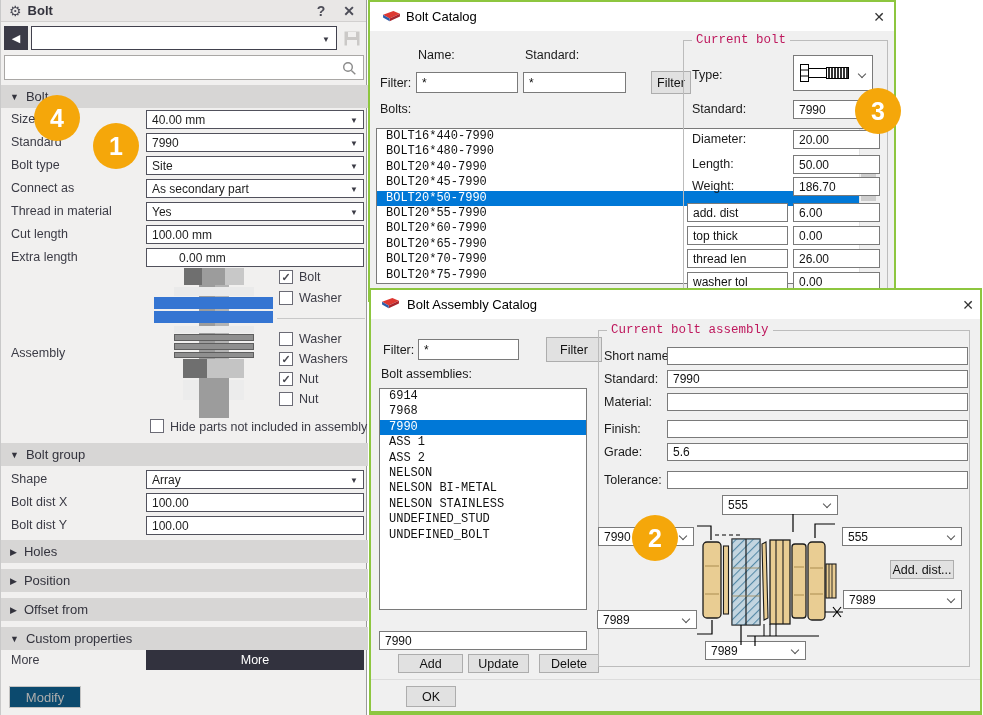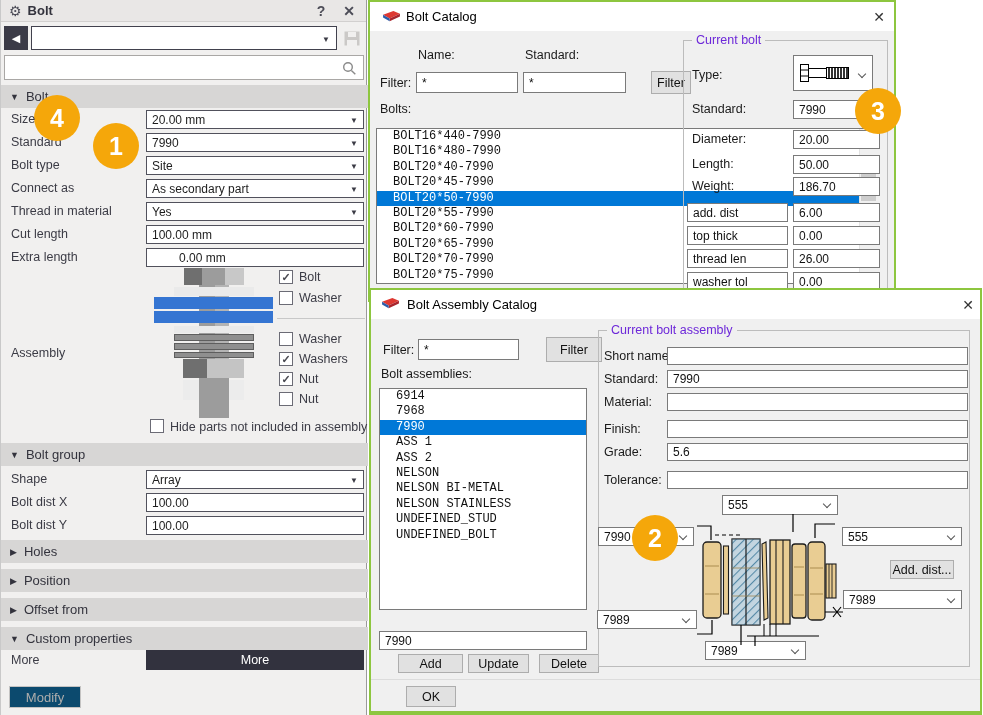--- a/index.html
+++ b/index.html
@@ -62,25 +62,25 @@
   .win-input{position:absolute;background:#fff;border:1px solid #7a7a7a;font-size:12px;
     color:#111;display:flex;align-items:center;padding:0 5px;}
   .win-btn{position:absolute;background:#e1e1e1;border:1px solid #adadad;font-size:12.5px;
     color:#111;display:flex;align-items:center;justify-content:center;margin-left:20px;}
   .win-dd{position:absolute;background:#fff;border:1px solid #7a7a7a;font-size:12px;color:#111;
     display:flex;align-items:center;padding:8px 5px;}
   .chev{position:absolute;right:7px;top:5px;width:6px;height:6px;border-right:1.4px solid #555;
     border-bottom:1.4px solid #555;transform:rotate(45deg);}
   .win-list{position:absolute;background:#fff;border:1px solid #7a7a7a;overflow:hidden;}
   .lst-item{height:15.4px;line-height:15.5px;font-family:"Liberation Mono",monospace;
-    font-size:12px;padding-left:16px;white-space:pre;color:#111;}
+    font-size:12px;padding-left:9px;white-space:pre;color:#111;}
   .lst-item.selected{background:#0078d7;color:#fff;}
   .groupbox{position:absolute;border:1px solid #bcbcbc;}
   .gb-label{position:absolute;top:-8px;left:8px;background:#f0f0f0;padding:0 4px;
-    font-size:12.5px;color:#6d28d9;white-space:nowrap;}
+    font-size:12.5px;color:#be185d;white-space:nowrap;font-family:Liberation Mono, monospace;}
 
   
   .sbar{position:absolute;right:0;top:0;width:17px;height:100%;background:#f0f0f0;
     border-left:1px solid #e2e2e2;}
   .sbar .arr{position:absolute;left:0;width:17px;height:15px;display:flex;align-items:center;
     justify-content:center;font-size:7px;color:#5c5c5c;}
   .sbar .thumb{position:absolute;left:1px;width:15px;background:#cdcdcd;}
 
   
   .badge{position:absolute;width:46px;height:46px;border-radius:50%;background:#f5a70a;
@@ -124,21 +124,21 @@
       </svg>
     </div>
 
     <div class="lp-section" style="top:85px;">
       <span class="tri">▼</span>
       <span>Bolt</span>
     </div>
 
     <div class="lp-label" style="top:112px;z-index:61;">Size</div>
     <div class="lp-field" style="top:110px;">
-      <span>20.00 mm</span>
+      <span>40.00 mm</span>
       <span class="tri">▼</span>
     </div>
 
     <div class="lp-label" style="top:135px;">Standard</div>
     <div class="lp-field" style="top:133px;">
       <span>7990</span>
       <span class="tri">▼</span>
     </div>
 
     <div class="lp-label" style="top:158px;">Bolt type</div>

